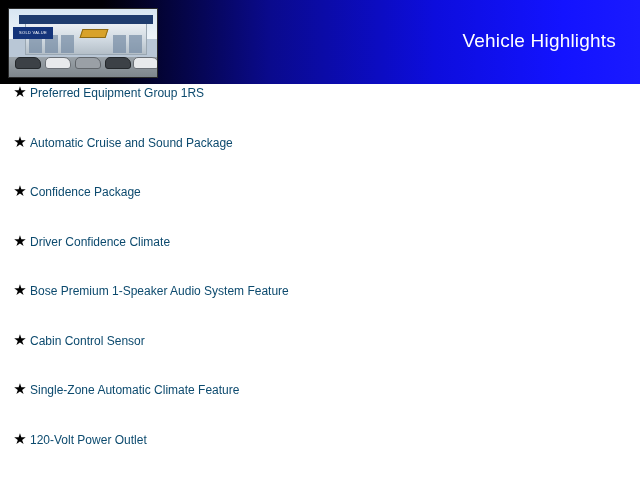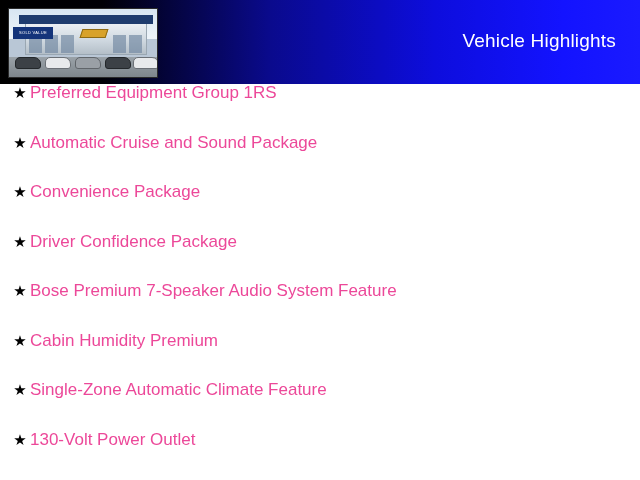--- a/index.html
+++ b/index.html
@@ -141,22 +141,22 @@
   }
   .bullet {
     width: 20px;
     color: #000000;
     font-size: 15px;
     line-height: 1;
     text-align: center;
     flex: none;
   }
   .item-label {
-    color: #ec4899;
-    font-size: 17px;
+    color: #0c4a6e;
+    font-size: 12px;
     line-height: 1;
     white-space: nowrap;
   }
 </style>
 </head>
 <body>
 
 <div class="page">
 
   <div class="header">
@@ -190,43 +190,43 @@
       <span class="item-label">Preferred Equipment Group 1RS</span>
     </div>
 
     <div class="item">
       <span class="bullet">★</span>
       <span class="item-label">Automatic Cruise and Sound Package</span>
     </div>
 
     <div class="item">
       <span class="bullet">★</span>
-      <span class="item-label">Convenience Package</span>
-    </div>
-
-    <div class="item">
-      <span class="bullet">★</span>
-      <span class="item-label">Driver Confidence Package</span>
-    </div>
-
-    <div class="item">
-      <span class="bullet">★</span>
-      <span class="item-label">Bose Premium 7-Speaker Audio System Feature</span>
-    </div>
-
-    <div class="item">
-      <span class="bullet">★</span>
-      <span class="item-label">Cabin Humidity Premium</span>
+      <span class="item-label">Confidence Package</span>
+    </div>
+
+    <div class="item">
+      <span class="bullet">★</span>
+      <span class="item-label">Driver Confidence Climate</span>
+    </div>
+
+    <div class="item">
+      <span class="bullet">★</span>
+      <span class="item-label">Bose Premium 1-Speaker Audio System Feature</span>
+    </div>
+
+    <div class="item">
+      <span class="bullet">★</span>
+      <span class="item-label">Cabin Control Sensor</span>
     </div>
 
     <div class="item">
       <span class="bullet">★</span>
       <span class="item-label">Single-Zone Automatic Climate Feature</span>
     </div>
 
     <div class="item">
       <span class="bullet">★</span>
-      <span class="item-label">130-Volt Power Outlet</span>
+      <span class="item-label">120-Volt Power Outlet</span>
     </div>
 
   </div>
 
 </div>
 
 </body></html>

